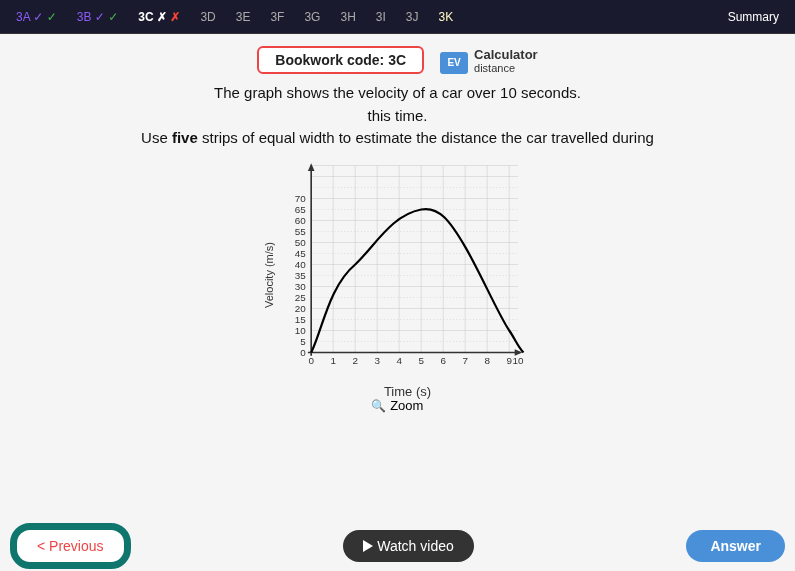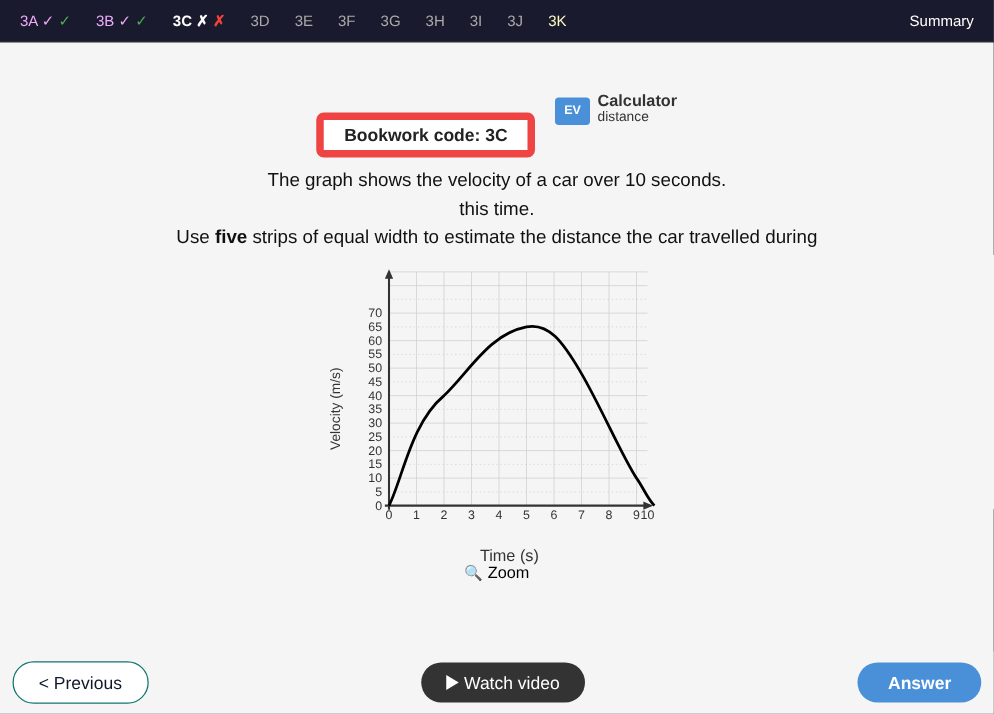--- a/index.html
+++ b/index.html
@@ -24,21 +24,21 @@
     }
     .nav-item {
       color: #ccc;
       font-size: 12px;
       padding: 3px 8px;
       border-radius: 4px;
       cursor: pointer;
       white-space: nowrap;
     }
     .nav-item.checked {
-      color: #f0abfc;
+      color: #8b5cf6;
     }
     .nav-item.checked::after {
       content: ' ✓';
       color: #4CAF50;
     }
     .nav-item.active-x {
       color: #fff;
       font-weight: bold;
     }
     .nav-item.active-x::after {
@@ -63,27 +63,26 @@
     
     .bookwork-bar {
       display: flex;
       align-items: center;
       justify-content: center;
       gap: 16px;
       margin-bottom: 8px;
     }
     .bookwork-code {
       background: #fff;
-      border: 6px solid #ef4444;
+      border: 2px solid #ef4444;
       border-radius: 6px;
       padding: 4px 16px;
       font-size: 14px;
       font-weight: bold;
       color: #222;
-      margin-top: 44px;
     }
     .calculator-badge {
       display: flex;
       align-items: flex-end;
       gap: 6px;
       font-size: 13px;
       color: #333;
     }
     .calc-icon {
       width: 28px;
@@ -164,25 +163,25 @@
       right: 0;
       height: 50px;
       display: flex;
       align-items: center;
       justify-content: space-between;
       padding: 0 10px;
       background: #f5f5f5;
     }
     .prev-btn {
       background: #fff;
-      border: 1px solid #0f766e;
+      border: 7px solid #0f766e;
       border-radius: 20px;
       padding: 8px 20px;
       font-size: 14px;
-      color: #0f172a;
+      color: #ef4444;
       cursor: pointer;
       display: flex;
       align-items: center;
       gap: 6px;
     }
     .watch-btn {
       background: #333;
       border: none;
       border-radius: 20px;
       padding: 8px 20px;

